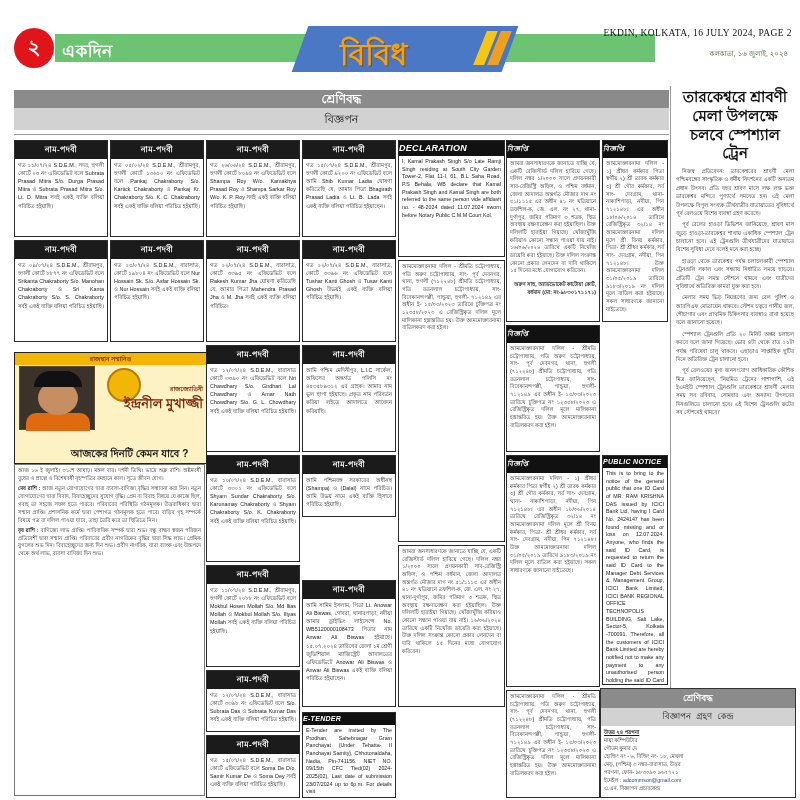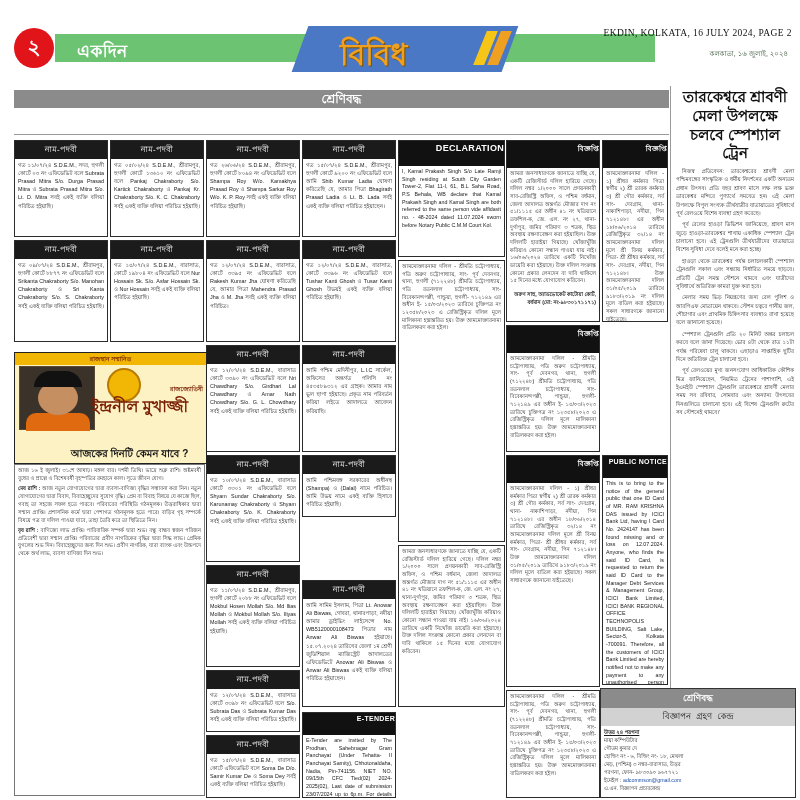--- a/index.html
+++ b/index.html
@@ -10,21 +10,21 @@
     color:#111;
   }
   .page{position:relative;width:800px;height:800px;}
 
   
   .masthead{position:absolute;left:0;top:22px;width:800px;height:52px;}
   .mh-greenbar{position:absolute;left:55px;top:12px;width:600px;height:28px;background:#6cc472;}
   .mh-badge{position:absolute;left:14px;top:6px;width:40px;height:40px;border-radius:50%;
     background:#e1141a;color:#fff;display:flex;align-items:center;justify-content:center;
     font-size:20px;font-weight:bold;}
-  .mh-logo{position:absolute;left:62px;top:16px;color:#ffffff;font-size:17px;font-weight:bold;letter-spacing:.5px;margin-left:15px;}
+  .mh-logo{position:absolute;left:62px;top:16px;color:#ffffff;font-size:17px;font-weight:bold;letter-spacing:.5px;}
   .mh-para{position:absolute;left:300px;top:4px;width:210px;height:46px;background:#4a78c4;
     transform:skewX(-20deg);}
   .mh-biibidh{position:absolute;left:340px;top:9px;color:#f0a020;font-size:30px;font-weight:bold;
     text-shadow:1px 1px 0 #7a5000;}
   .slash{position:absolute;width:11px;height:34px;background:#f5c518;transform:skewX(-22deg);}
   .slash.b{background:#f0a020;}
   .mh-dateline{position:absolute;right:8px;top:6px;font-size:9.5px;letter-spacing:.4px;
     font-family:"Liberation Serif","DejaVu Serif",serif;color:#111;}
   .mh-dateline-bn{position:absolute;right:12px;top:26px;font-size:7px;color:#2e4d2e;}
 
@@ -35,27 +35,27 @@
     line-height:18px;font-weight:bold;}
   .band2-t{position:absolute;left:0;top:0;width:655px;text-align:center;color:#111;font-size:11px;
     line-height:22px;}
 
   .vdiv{position:absolute;background:#9a9a9a;width:1px;}
   .hdiv{position:absolute;background:#9a9a9a;height:1px;}
 
   
   .ad{position:absolute;border:1px solid #2b2b2b;background:#fff;overflow:hidden;}
   .ad-h{background:#1b1b1b;color:#fff;font-size:8px;text-align:center;padding:2px 0 3px;
-    font-weight:normal;letter-spacing:.3px;}
+    font-weight:bold;letter-spacing:.3px;}
   .ad-b{padding:2px 3px;font-size:5.4px;line-height:1.5;color:#1a1a1a;text-align:justify;}
 
   
   .nbox{position:absolute;border:1px solid #2b2b2b;background:#fff;overflow:hidden;}
-  .nbox-h{background:#111;color:#fff;text-align:right;font-size:9px;font-weight:bold;
-    padding:2px 0 13px;letter-spacing:.3px;}
+  .nbox-h{background:#111;color:#fff;text-align:left;font-size:9px;font-weight:bold;
+    padding:2px 0 3px;letter-spacing:.3px;font-style:italic;}
   .nbox-h.sm{font-size:7px;}
   .nbox-b{padding:2px 3px;font-size:5.3px;line-height:1.45;text-align:justify;color:#1a1a1a;}
   .sig{text-align:right;font-size:5.2px;margin-top:2px;font-weight:bold;}
 
   
   .astro{position:absolute;left:14px;top:352px;width:191px;height:110px;border:1px solid #222;
     background:#fdf2c4;overflow:hidden;}
   .astro-top{position:absolute;left:0;top:0;width:100%;height:12px;background:#f2b705;
     color:#7a1f05;font-size:6px;text-align:center;line-height:12px;font-weight:bold;}
   .astro-photo{position:absolute;left:4px;top:13px;width:74px;height:62px;background:#3b3229;
@@ -63,22 +63,22 @@
   .astro-face{position:absolute;left:18px;top:14px;width:40px;height:34px;border-radius:50%;
     background:#c58f62;}
   .astro-cap{position:absolute;left:14px;top:4px;width:48px;height:16px;border-radius:16px 16px 0 0;
     background:#111;}
   .astro-body{position:absolute;left:6px;top:46px;width:64px;height:18px;background:#e06a10;
     border-radius:10px 10px 0 0;}
   .astro-chakra{position:absolute;left:92px;top:15px;width:30px;height:30px;border-radius:50%;
     background:#f2b705;border:2px solid #b87a00;}
   .astro-name{position:absolute;left:82px;top:31px;width:106px;text-align:right;color:#7a1f05;
     font-size:6px;font-weight:bold;}
-  .astro-name2{position:absolute;left:76px;top:41px;width:112px;color:#7a1f05;
-    font-size:16px;font-weight:bold;}
+  .astro-name2{position:absolute;left:76px;top:41px;width:112px;text-align:right;color:#7a1f05;
+    font-size:13px;font-weight:bold;}
   .astro-call{position:absolute;left:4px;top:77px;width:181px;height:15px;background:#1f4fa3;
     color:#fff;font-size:8.5px;font-weight:bold;text-align:center;line-height:15px;}
   .astro-q{position:absolute;left:0;top:93px;width:229px;text-align:center;font-size:10px;
     font-weight:bold;color:#111;}
 
   .horo{position:absolute;left:14px;top:464px;width:191px;height:332px;border:1px solid #777;
     background:#fff;overflow:hidden;padding:2px 3px;box-sizing:border-box;}
   .horo p{margin:0 0 2px;font-size:5.3px;line-height:1.5;text-align:justify;color:#1a1a1a;}
   .horo .sign{font-weight:bold;}
 
@@ -112,20 +112,23 @@
     <div class="mh-biibidh">বিবিধ</div>
     <div class="slash" style="left:480px;top:9px;"></div>
     <div class="slash b" style="left:494px;top:9px;"></div>
 
     <div class="mh-dateline">EKDIN, KOLKATA, 16 JULY 2024, PAGE 2</div>
     <div class="mh-dateline-bn">কলকাতা, ১৬ জুলাই, ২০২৪</div>
   </div>
 
   <div class="band">
     <div class="band-t">শ্রেণিবদ্ধ</div>
+  </div>
+  <div class="band2">
+    <div class="band2-t">বিজ্ঞপন</div>
   </div>
 
   <div class="vdiv" style="left:670px;top:86px;height:710px;"></div>
   <div class="hdiv" style="left:14px;top:134px;width:655px;"></div>
 
   <div class="ad" style="left:14px;top:140px;width:92px;height:95px;">
     <div class="ad-h">নাম-পদবী</div>
     <div class="ad-b">গত ১১/০৭/২৪ S.D.E.M., সদর, হুগলী কোর্টে ০৩ নং এফিডেভিট বলে Subrata Prasad Mitra S/o. Durga Prasad Mitra ও Subrata Prasad Mitra S/o. Lt. D. Mitra সবই একই ব্যক্তি বলিয়া পরিচিত হইয়াছি।</div>
   </div>
   <div class="ad" style="left:110px;top:140px;width:92px;height:95px;">

